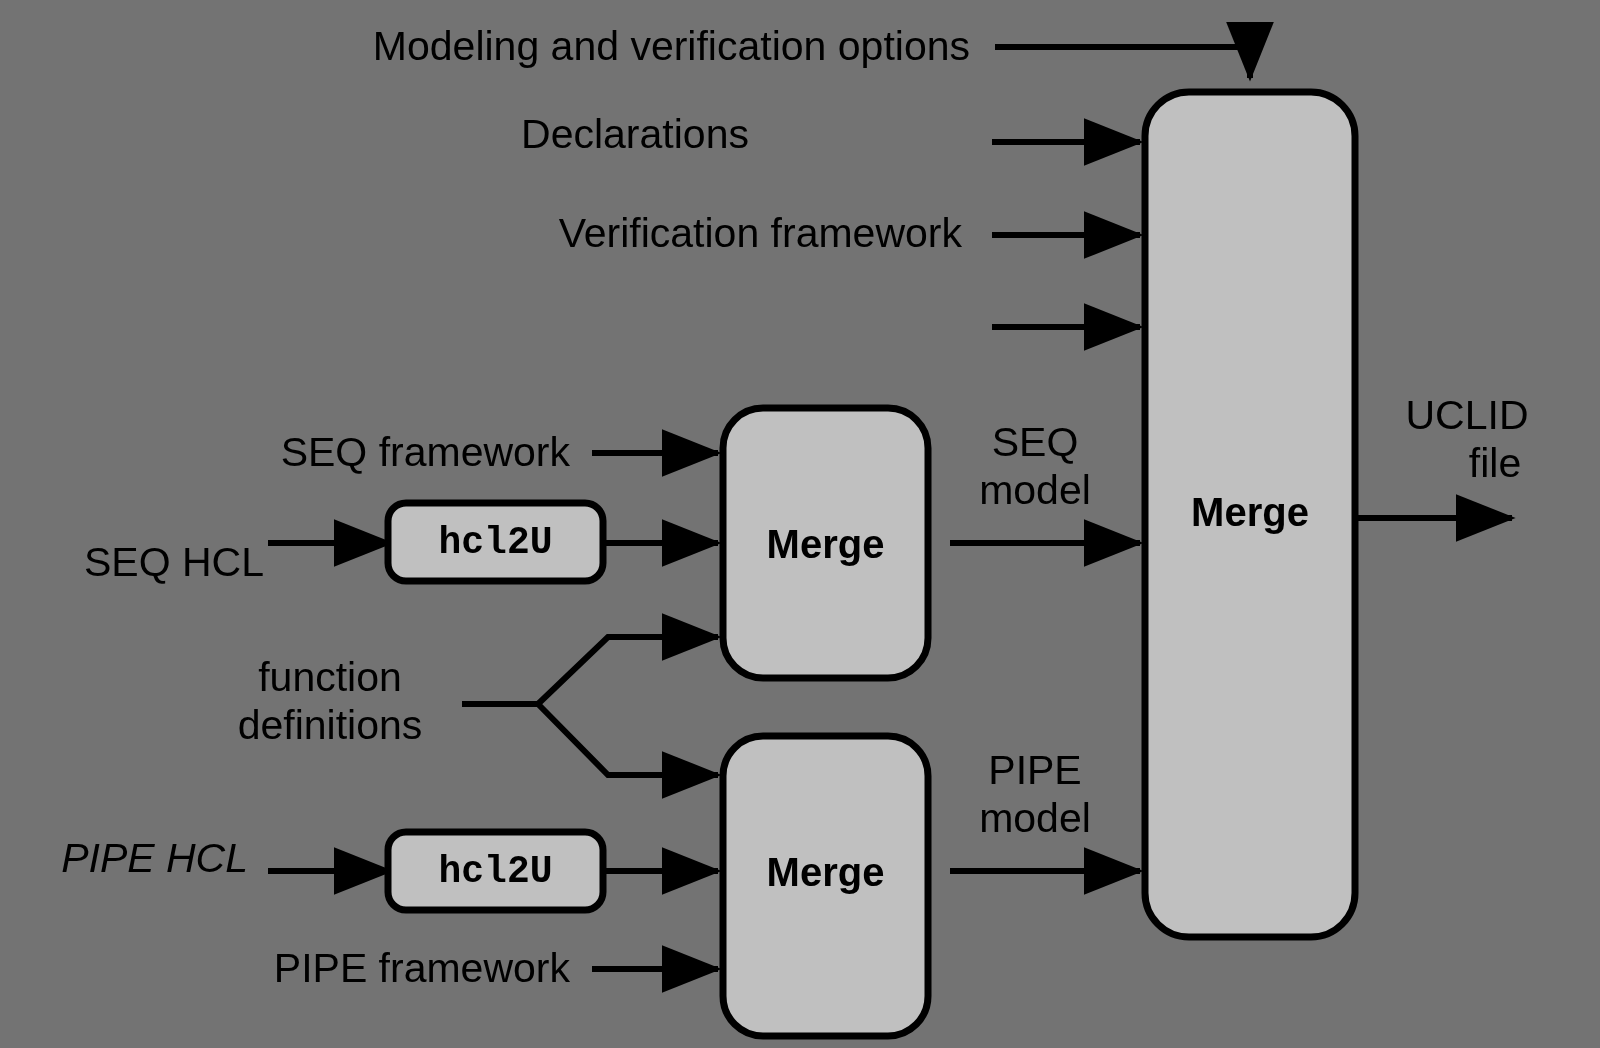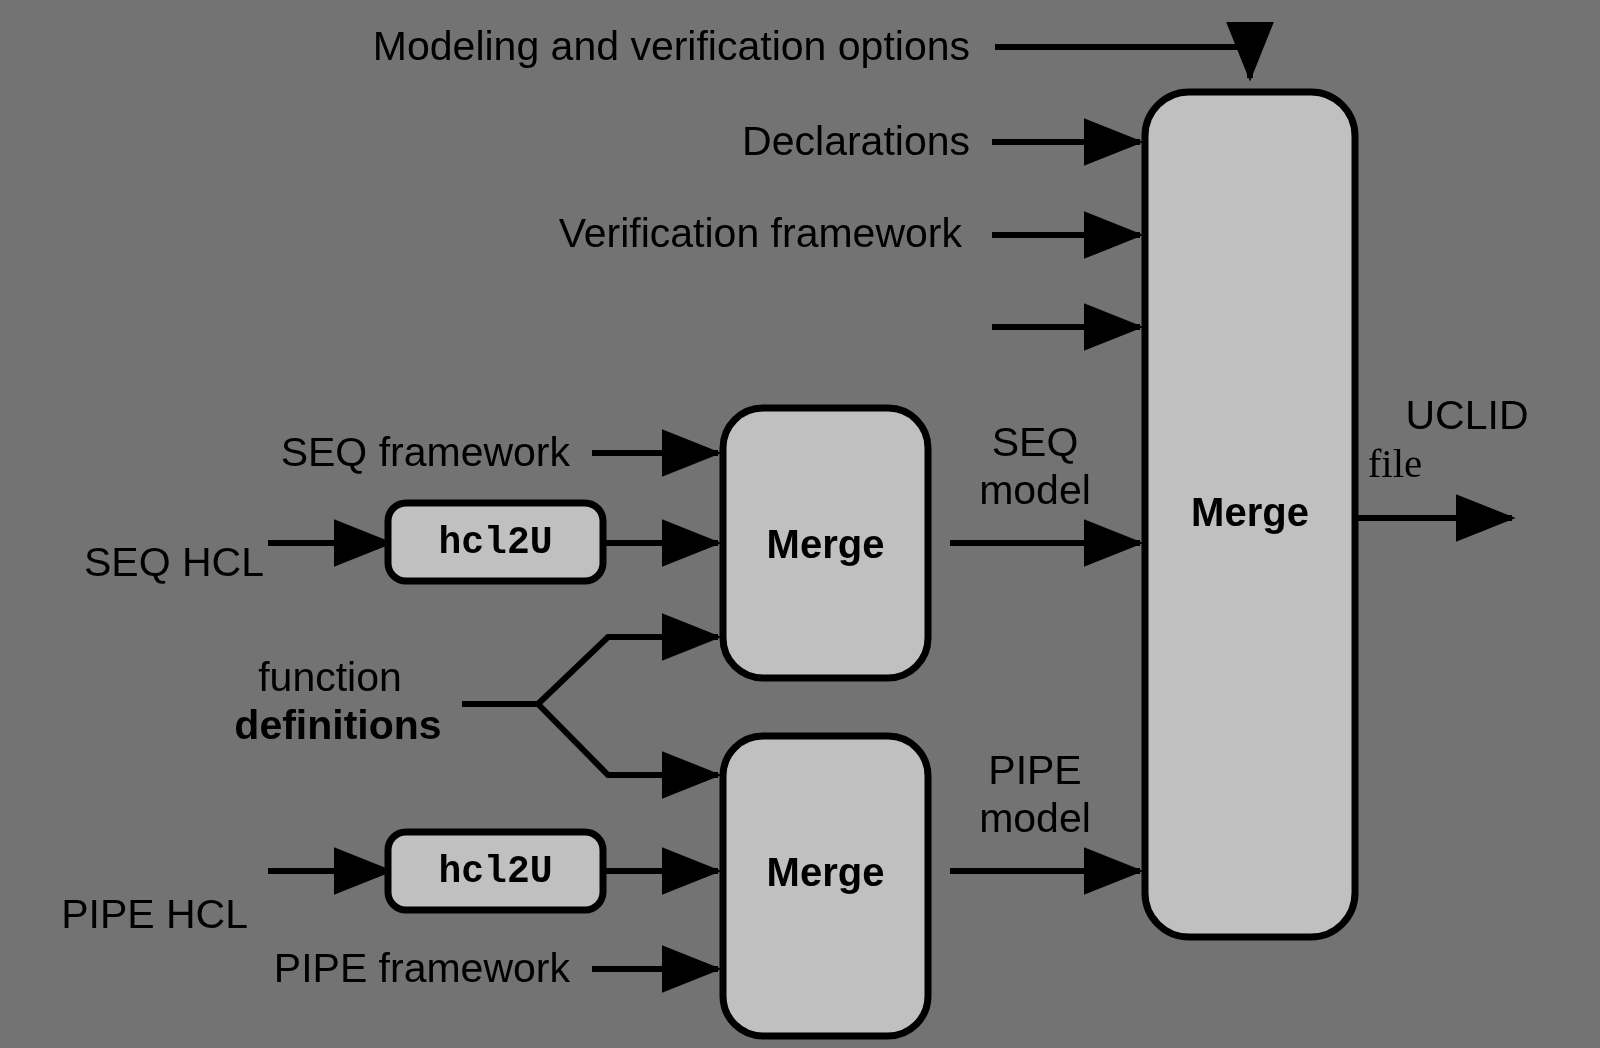--- a/index.html
+++ b/index.html
@@ -103,49 +103,49 @@
 
     <rect x="723" y="736" width="205" height="300" rx="40" ry="40" fill="#C0C0C0" stroke="#000000" stroke-width="7"></rect>
 
     <rect x="388" y="503" width="215" height="78" rx="18" ry="18" fill="#C0C0C0" stroke="#000000" stroke-width="7"></rect>
 
     <rect x="388" y="832" width="215" height="78" rx="18" ry="18" fill="#C0C0C0" stroke="#000000" stroke-width="7"></rect>
   </svg>
 
   <div class="lbl r" style="left:180px; top:24px; width:790px;">Modeling and verification options</div>
 
-  <div class="lbl r" style="left:300px; top:119px; width:670px;">Declarations</div>
+  <div class="lbl r" style="left:300px; top:112px; width:670px;text-align:center;">Declarations</div>
 
   <div class="lbl r" style="left:292px; top:211px; width:670px;">Verification framework</div>
 
 
   <div class="lbl r" style="left:130px; top:430px; width:440px;">SEQ framework</div>
 
   <div class="lbl r" style="left:0px; top:540px; width:248px;margin-left:16px;">SEQ HCL</div>
 
   <div class="lbl c" style="left:210px; top:655px; width:240px;">function</div>
 
-  <div class="lbl c" style="left:208px; top:703px; width:260px;font-weight:bold;">definitions</div>
+  <div class="lbl c" style="left:200px; top:703px; width:260px;">definitions</div>
 
-  <div class="lbl r" style="left:0px; top:892px; width:248px;">PIPE HCL</div>
+  <div class="lbl r" style="left:0px; top:836px; width:248px;font-style:italic;">PIPE HCL</div>
 
   <div class="lbl r" style="left:130px; top:946px; width:440px;">PIPE framework</div>
 
   <div class="monolabel" style="left:388px; top:521px; width:215px;">hcl2U</div>
 
   <div class="monolabel" style="left:388px; top:850px; width:215px;">hcl2U</div>
 
   <div class="boxlabel" style="left:723px; top:522px; width:205px;">Merge</div>
 
   <div class="boxlabel" style="left:723px; top:850px; width:205px;">Merge</div>
 
   <div class="boxlabel" style="left:1145px; top:490px; width:210px;">Merge</div>
 
   <div class="lbl c" style="left:940px; top:420px; width:190px;">SEQ</div>
   <div class="lbl c" style="left:940px; top:468px; width:190px;">model</div>
 
   <div class="lbl c" style="left:940px; top:748px; width:190px;">PIPE</div>
   <div class="lbl c" style="left:940px; top:796px; width:190px;">model</div>
 
   <div class="lbl c" style="left:1372px; top:393px; width:190px;">UCLID</div>
-  <div class="lbl c" style="left:1300px; top:441px; width:190px;font-family:Liberation Serif, serif;">file</div>
+  <div class="lbl c" style="left:1400px; top:441px; width:190px;">file</div>
 
 </div>
 
 </body></html>

